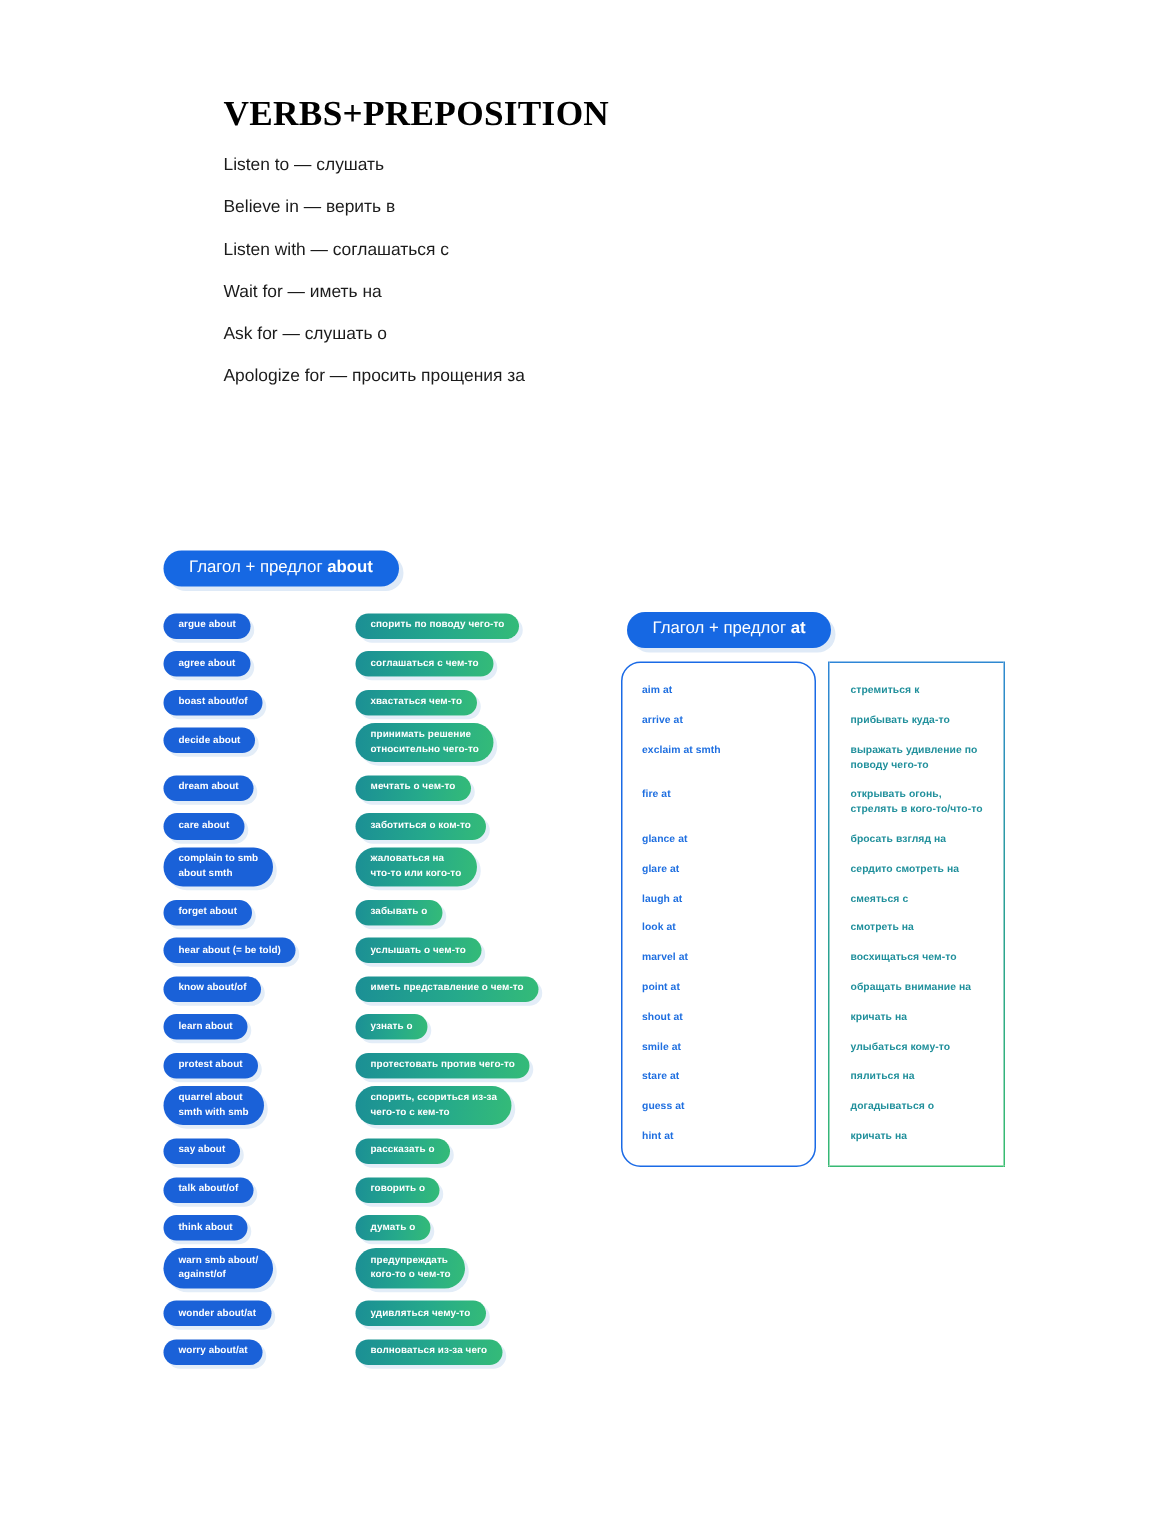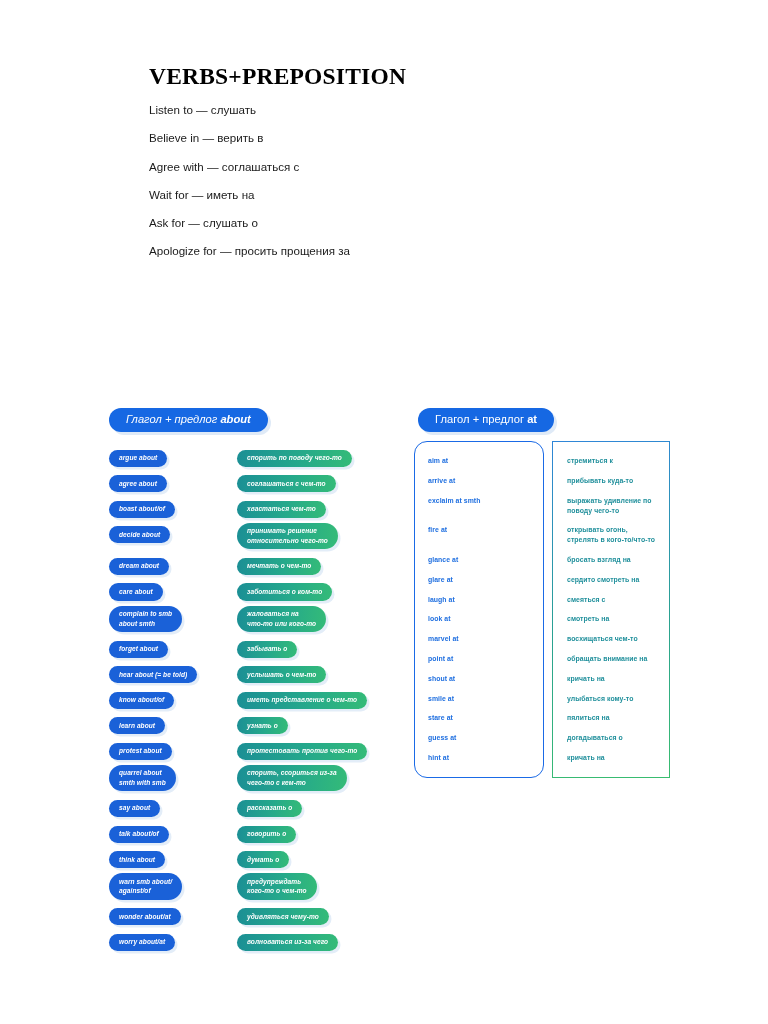--- a/index.html
+++ b/index.html
@@ -39,23 +39,22 @@
     color: #1b1b1b;
     line-height: 1;
     margin: 0 0 16.6px 0;
     white-space: nowrap;
   }
 
   
   .info-about {
     position: absolute;
     left: 109px;
-    top: 408px;
+    top: 367px;
     width: 280px;
-    font-style: italic;
   }
   .hdr-pill {
     position: relative;
     display: inline-block;
     background: #1668e3;
     color: #ffffff;
     font-size: 11.2px;
     border-radius: 20px;
     padding: 6px 17px 7px 17px;
     line-height: 1;
@@ -152,21 +151,21 @@
   .at-item.tall { margin-bottom: 9.6px; }
 </style>
 </head>
 <body>
 
 <div class="doc">
   <h1 class="doc-title">VERBS+PREPOSITION</h1>
   <div id="doc-lines">
       <div class="doc-line">Listen to — слушать</div>
       <div class="doc-line">Believe in — верить в</div>
-      <div class="doc-line">Agree with — соглашаться с</div>
+      <div class="doc-line">Listen with — соглашаться с</div>
       <div class="doc-line">Wait for — иметь на</div>
       <div class="doc-line">Ask for — слушать о</div>
       <div class="doc-line">Apologize for — просить прощения за</div>
     </div>
 </div>
 
 <div class="info-about">
   <div class="hdr-pill"><span>Глагол + предлог </span><b>about</b></div>
   <div class="pill-rows" id="about-rows">
       <div class="pill-row">

